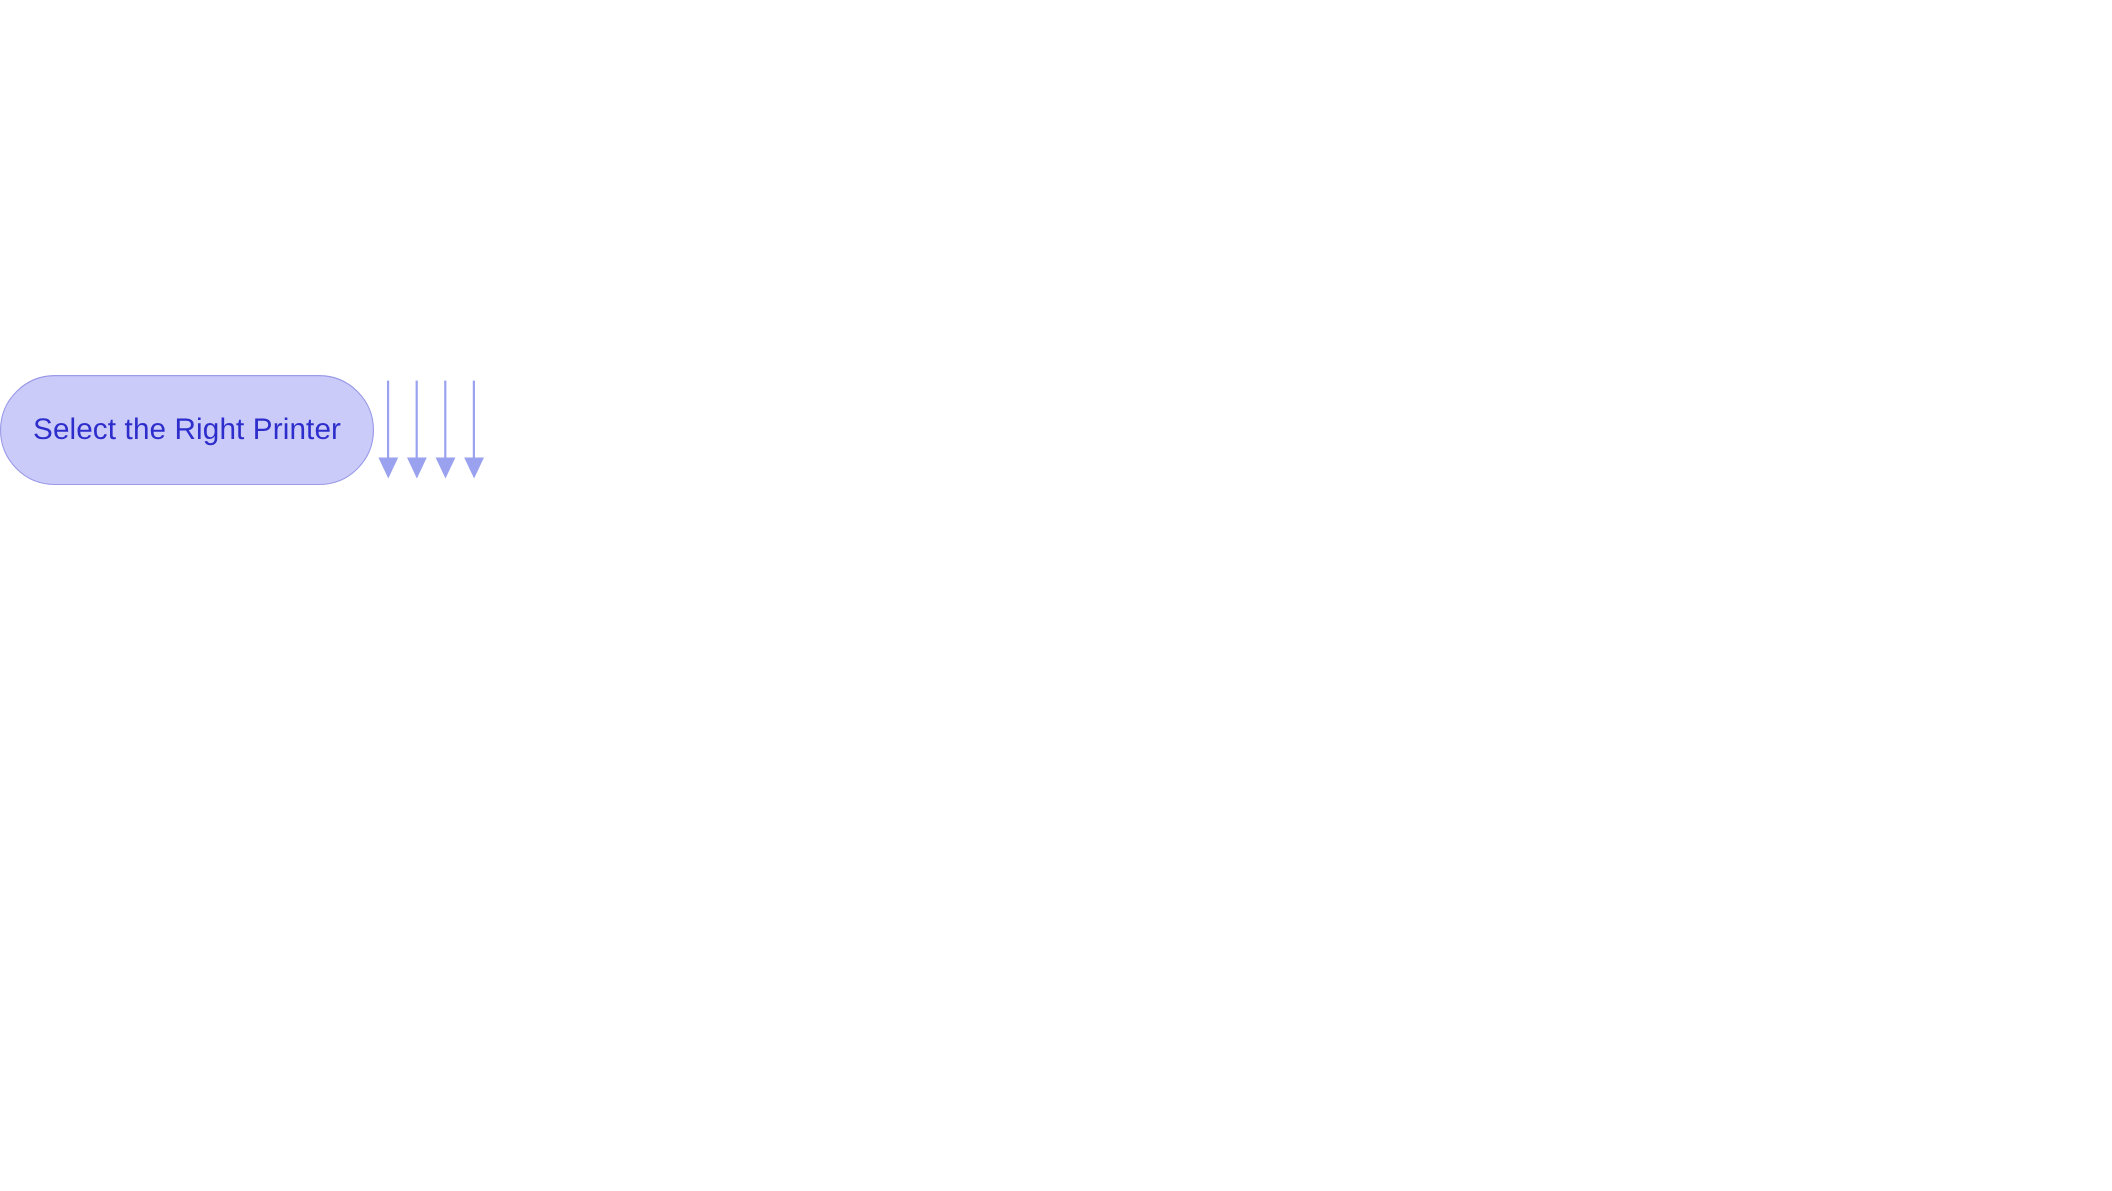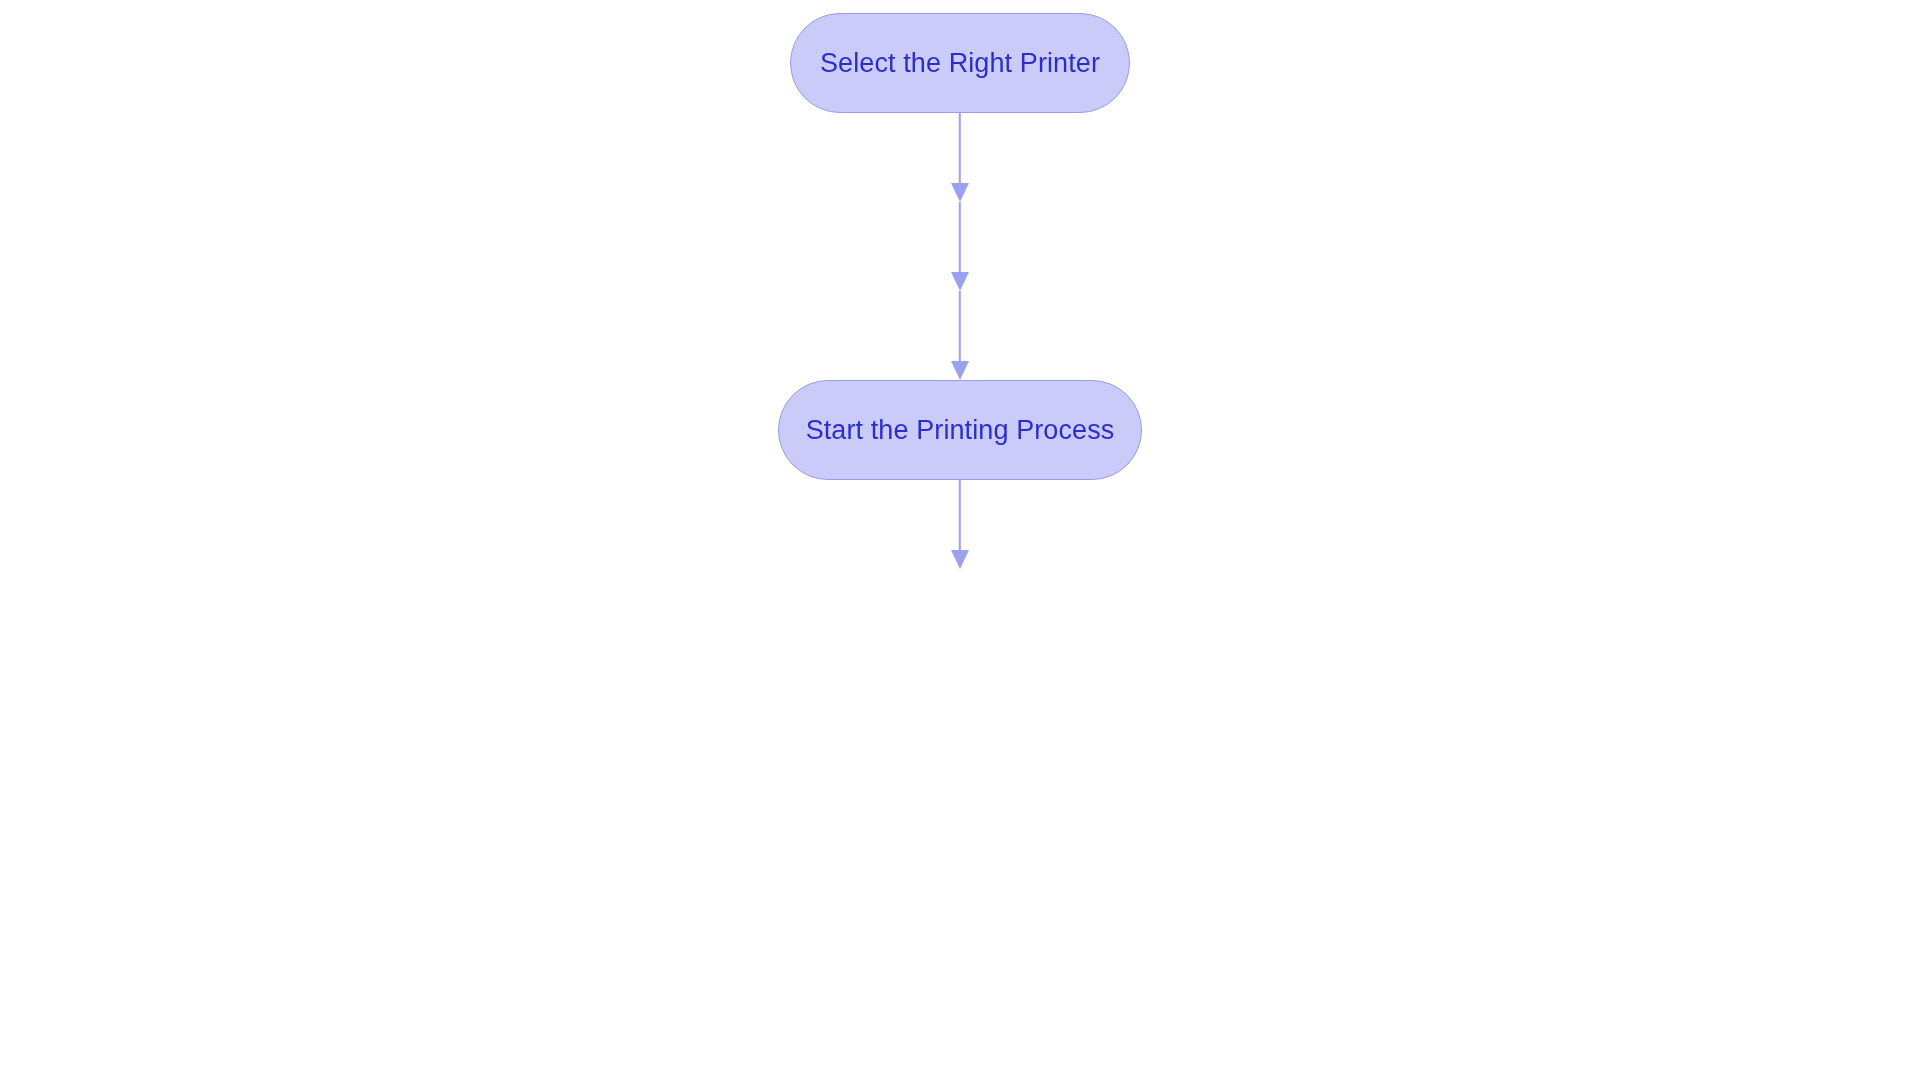--- a/index.html
+++ b/index.html
@@ -22,21 +22,20 @@
     background: #ffffff;
   }
 
   .flow-column {
     position: absolute;
     left: 0;
     top: 0;
     width: 1920px;
     height: 781px;
     display: flex;
-    flex-direction: column;
     align-items: center;
     justify-content: flex-start;
   }
 
   
   .flow-node {
     box-sizing: border-box;
     display: flex;
     align-items: center;
     justify-content: center;
@@ -117,23 +116,20 @@
       <span class="conn-line"></span>
       <span class="conn-arrowhead"></span>
     </div>
 
 
     <div class="flow-connector">
       <span class="conn-line"></span>
       <span class="conn-arrowhead"></span>
     </div>
 
-    <div class="flow-node node-w-3">
-      <span class="node-label">Start the Printing Process</span>
-    </div>
 
     <div class="flow-connector">
       <span class="conn-line"></span>
       <span class="conn-arrowhead"></span>
     </div>
 
 
   </div>
 </div>
 

